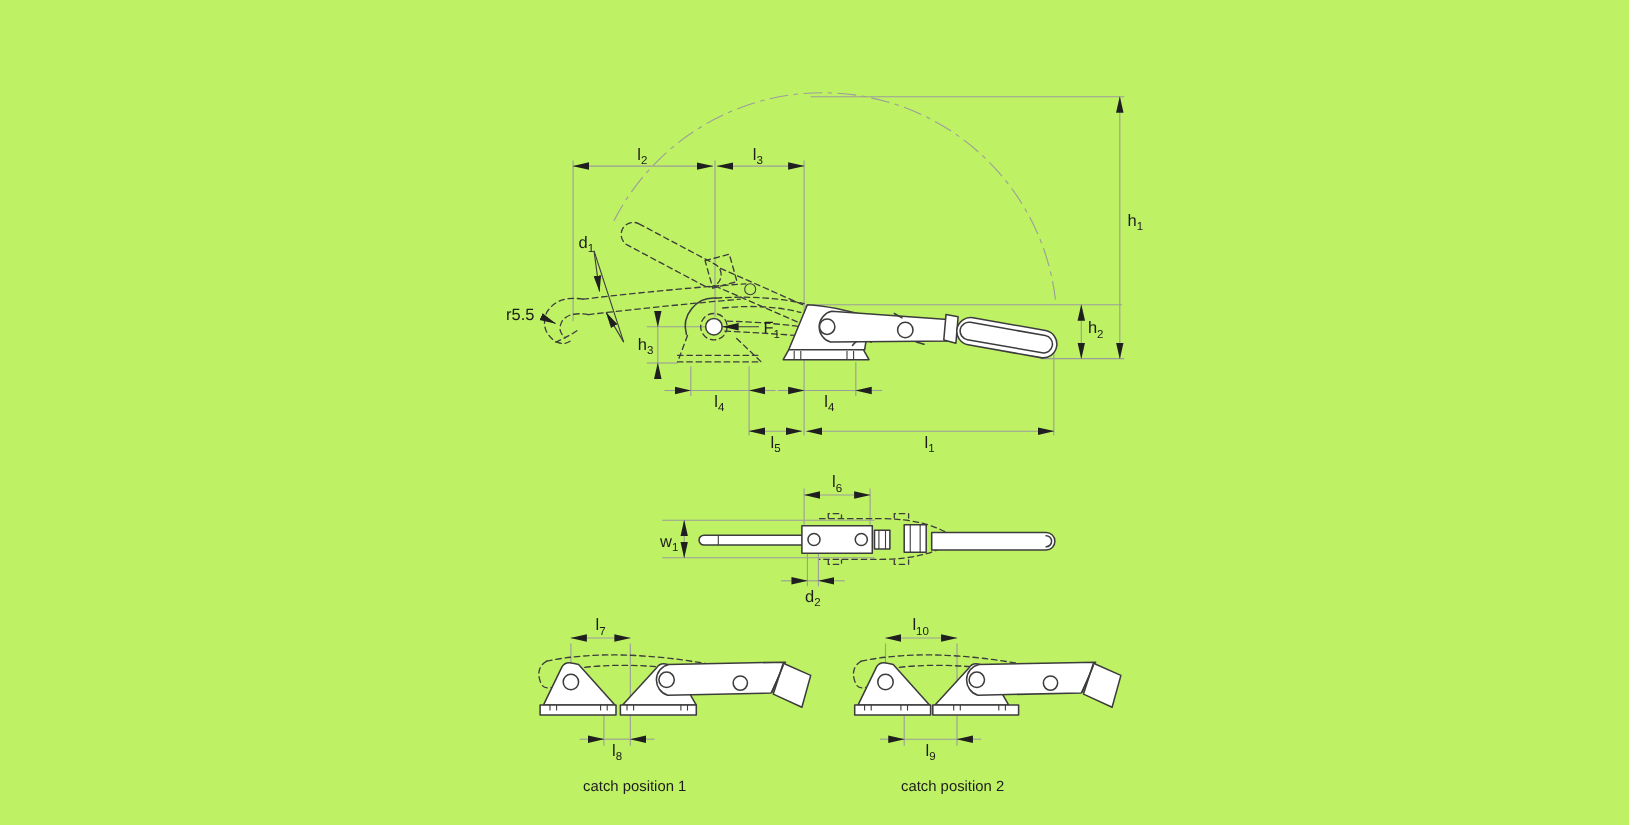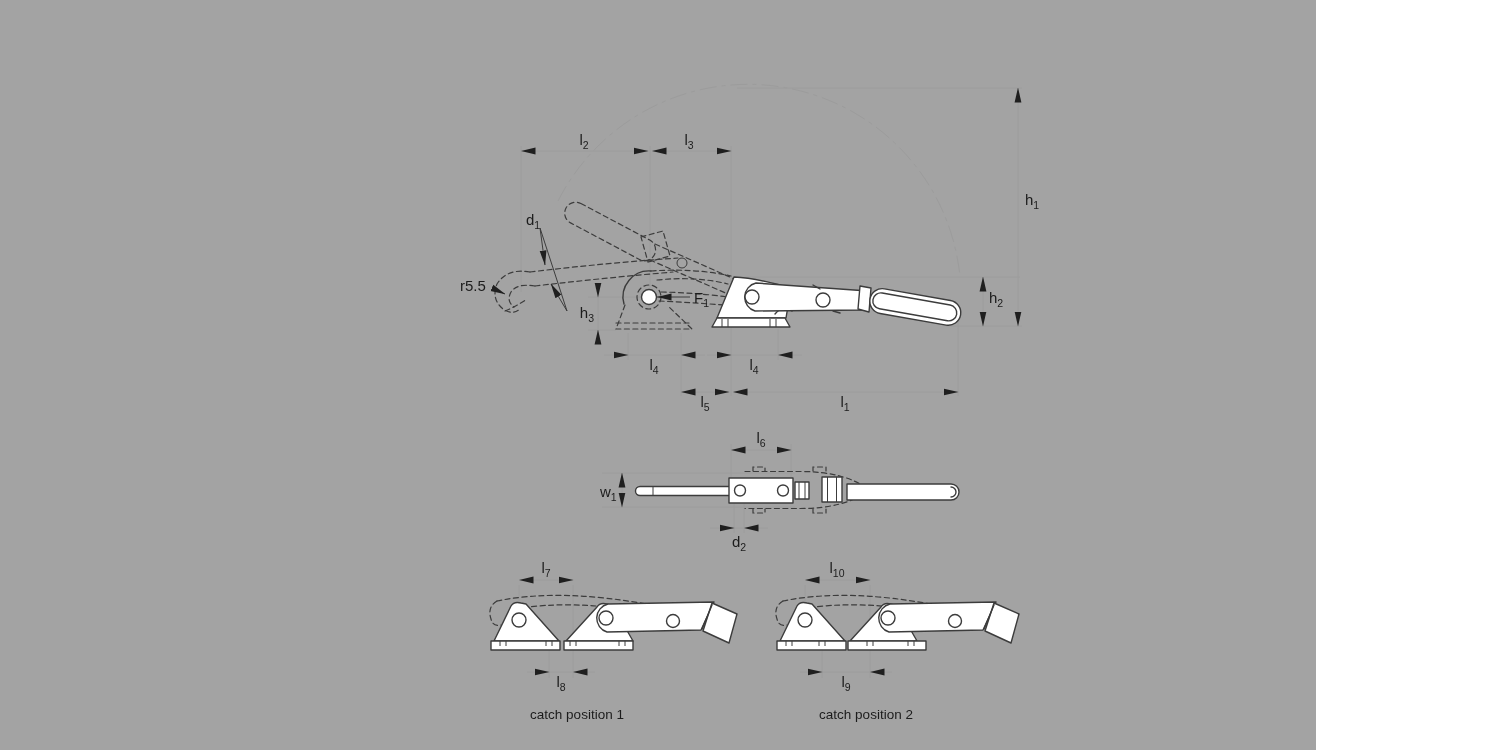--- a/index.html
+++ b/index.html
@@ -1,16 +1,16 @@
 <!DOCTYPE html>
 <html><head>
 <meta charset="utf-8">
 <style>
   html,body{margin:0;padding:0;background:#ffffff;}
-  .stage{width:1316px;height:750px;background:#a3a3a3;position:relative;font-family:"Liberation Sans",sans-serif;}
+  .stage{width:1481px;height:750px;background:#bef264;position:relative;font-family:"Liberation Sans",sans-serif;}
   svg{display:block;}
   .o {stroke:#3c3c3c;stroke-width:1.4;fill:none;stroke-linecap:round;stroke-linejoin:round;}
   .ow{stroke:#3c3c3c;stroke-width:1.4;fill:#ffffff;stroke-linejoin:round;}
   .t {stroke:#3c3c3c;stroke-width:1;fill:none;}
   .d {stroke:#3c3c3c;stroke-width:1.2;fill:none;stroke-dasharray:5 3.5;stroke-linecap:round;}
   .x {stroke:#9c9c9c;stroke-width:1;fill:none;}
   .xdd{stroke:#9c9c9c;stroke-width:1;fill:none;stroke-dasharray:17 5 4 5;}
   text{fill:#1c1c1c;font-size:15px;font-family:"Liberation Sans",sans-serif;}
   .sub{font-size:10.5px;}
   .cap{font-size:13.5px;}

